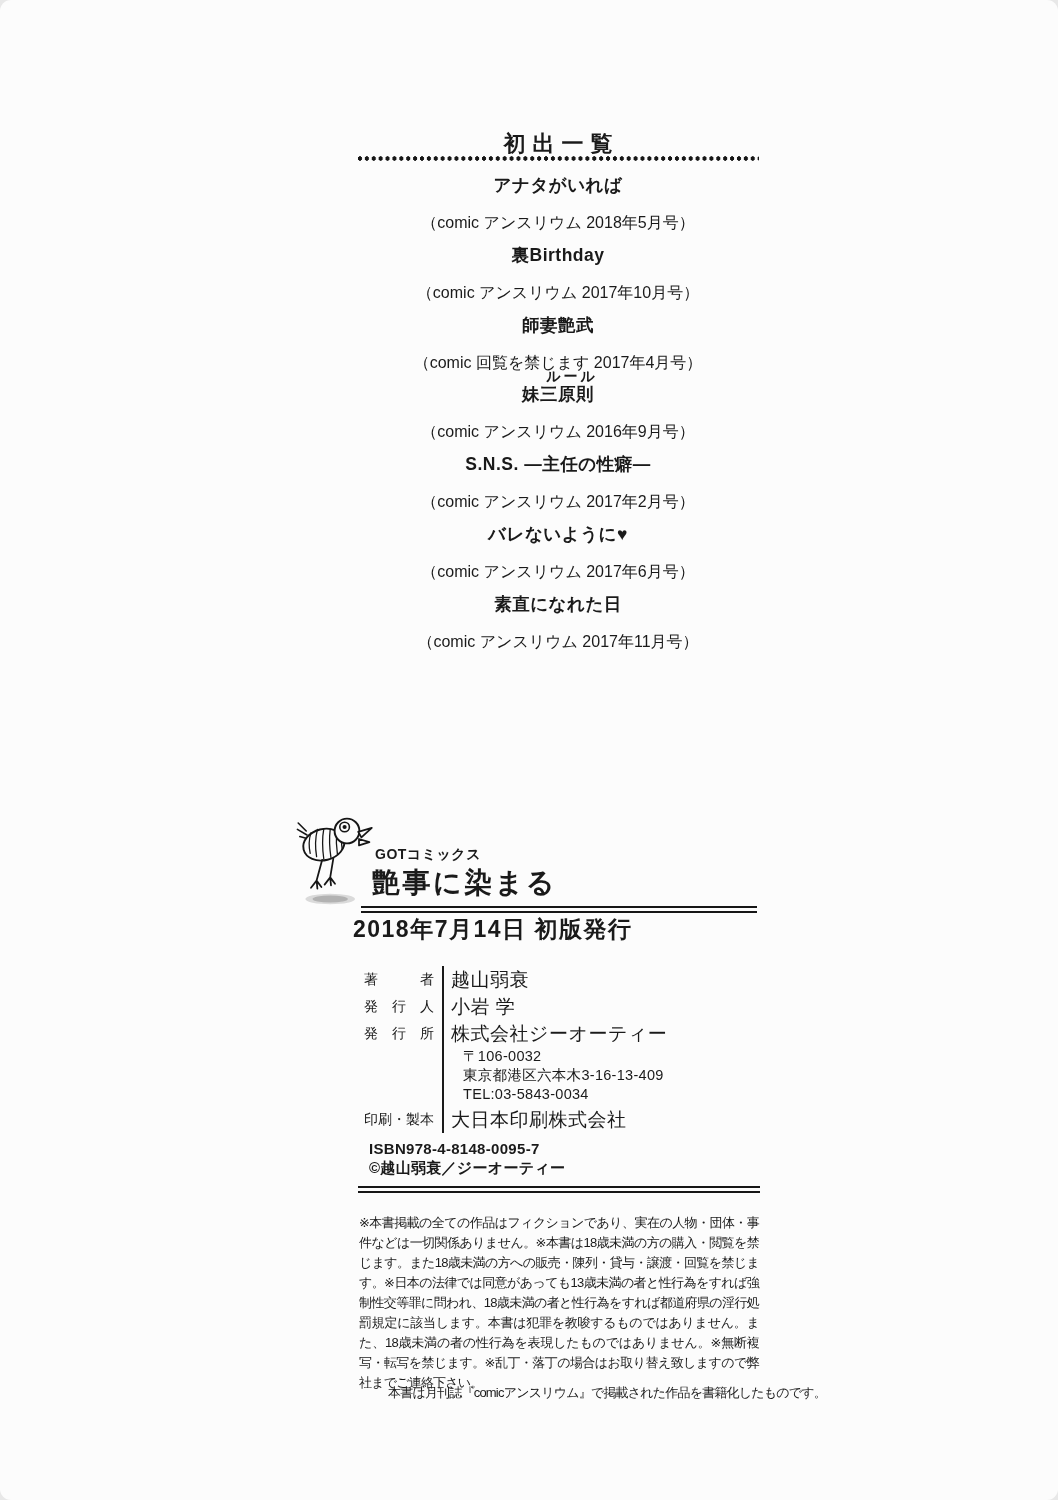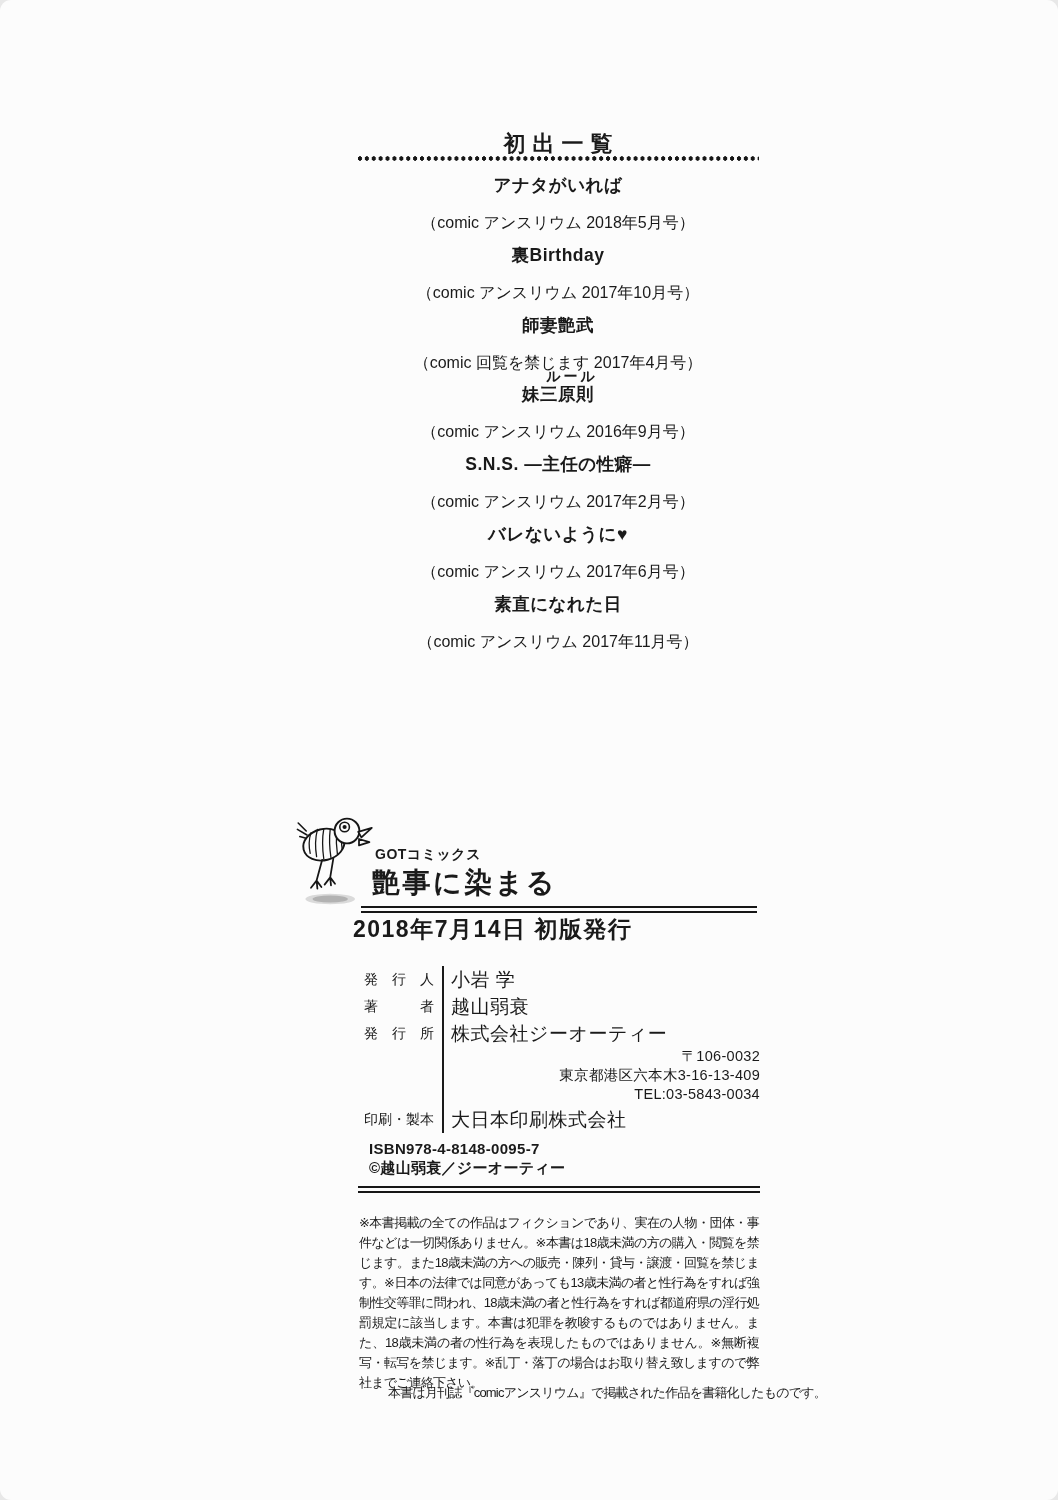--- a/index.html
+++ b/index.html
@@ -87,21 +87,21 @@
     text-align:justify; text-align-last:justify;
   }
   .credit-cell {
     margin-left:8px; border-left:2px solid #1a1a1a;
     padding-left:7px; flex:1;
   }
   .credit-value {
     font-size:19px; font-weight:500; line-height:27px;
     white-space:nowrap; letter-spacing:0.5px;
   }
-  .credit-details { padding-left:12px; padding-bottom:2px;text-align:right; }
+  .credit-details { padding-left:12px; padding-bottom:2px; }
   .credit-detail-line {
     font-size:14.5px; font-weight:500; line-height:19px;
     white-space:nowrap; letter-spacing:0.3px;
   }
   .isbn-block { position:absolute; left:369px; top:1139px; }
   .isbn-line, .copyright-line {
     font-size:15px; font-weight:600; line-height:19px;
     letter-spacing:0.3px; white-space:nowrap;
   }
   .disclaimer {
@@ -192,31 +192,31 @@
     <path d="M48,60 L44,84 M44,84 L37,93 M44,84 L45,94 M44,84 L50,92" stroke="#161616" stroke-width="2.2" fill="none" stroke-linecap="round"></path>
   </svg>
 
   <div class="imprint">GOTコミックス</div>
   <div class="book-title">艶事に染まる</div>
   <div class="double-rule title-rule"></div>
   <div class="edition-date">2018年7月14日 初版発行</div>
 
   <div class="credits">
     <div class="credit-row">
+      <div class="credit-label">著者</div>
+      <div class="credit-cell">
+        <div class="credit-value">越山弱衰</div>
+
+      </div>
+    </div>
+
+    <div class="credit-row">
       <div class="credit-label">発行人</div>
       <div class="credit-cell">
         <div class="credit-value">小岩 学</div>
-
-      </div>
-    </div>
-
-    <div class="credit-row">
-      <div class="credit-label">著者</div>
-      <div class="credit-cell">
-        <div class="credit-value">越山弱衰</div>
 
       </div>
     </div>
 
     <div class="credit-row">
       <div class="credit-label">発行所</div>
       <div class="credit-cell">
         <div class="credit-value">株式会社ジーオーティー</div>
         <div class="credit-details">
             <div class="credit-detail-line">〒106-0032</div>

